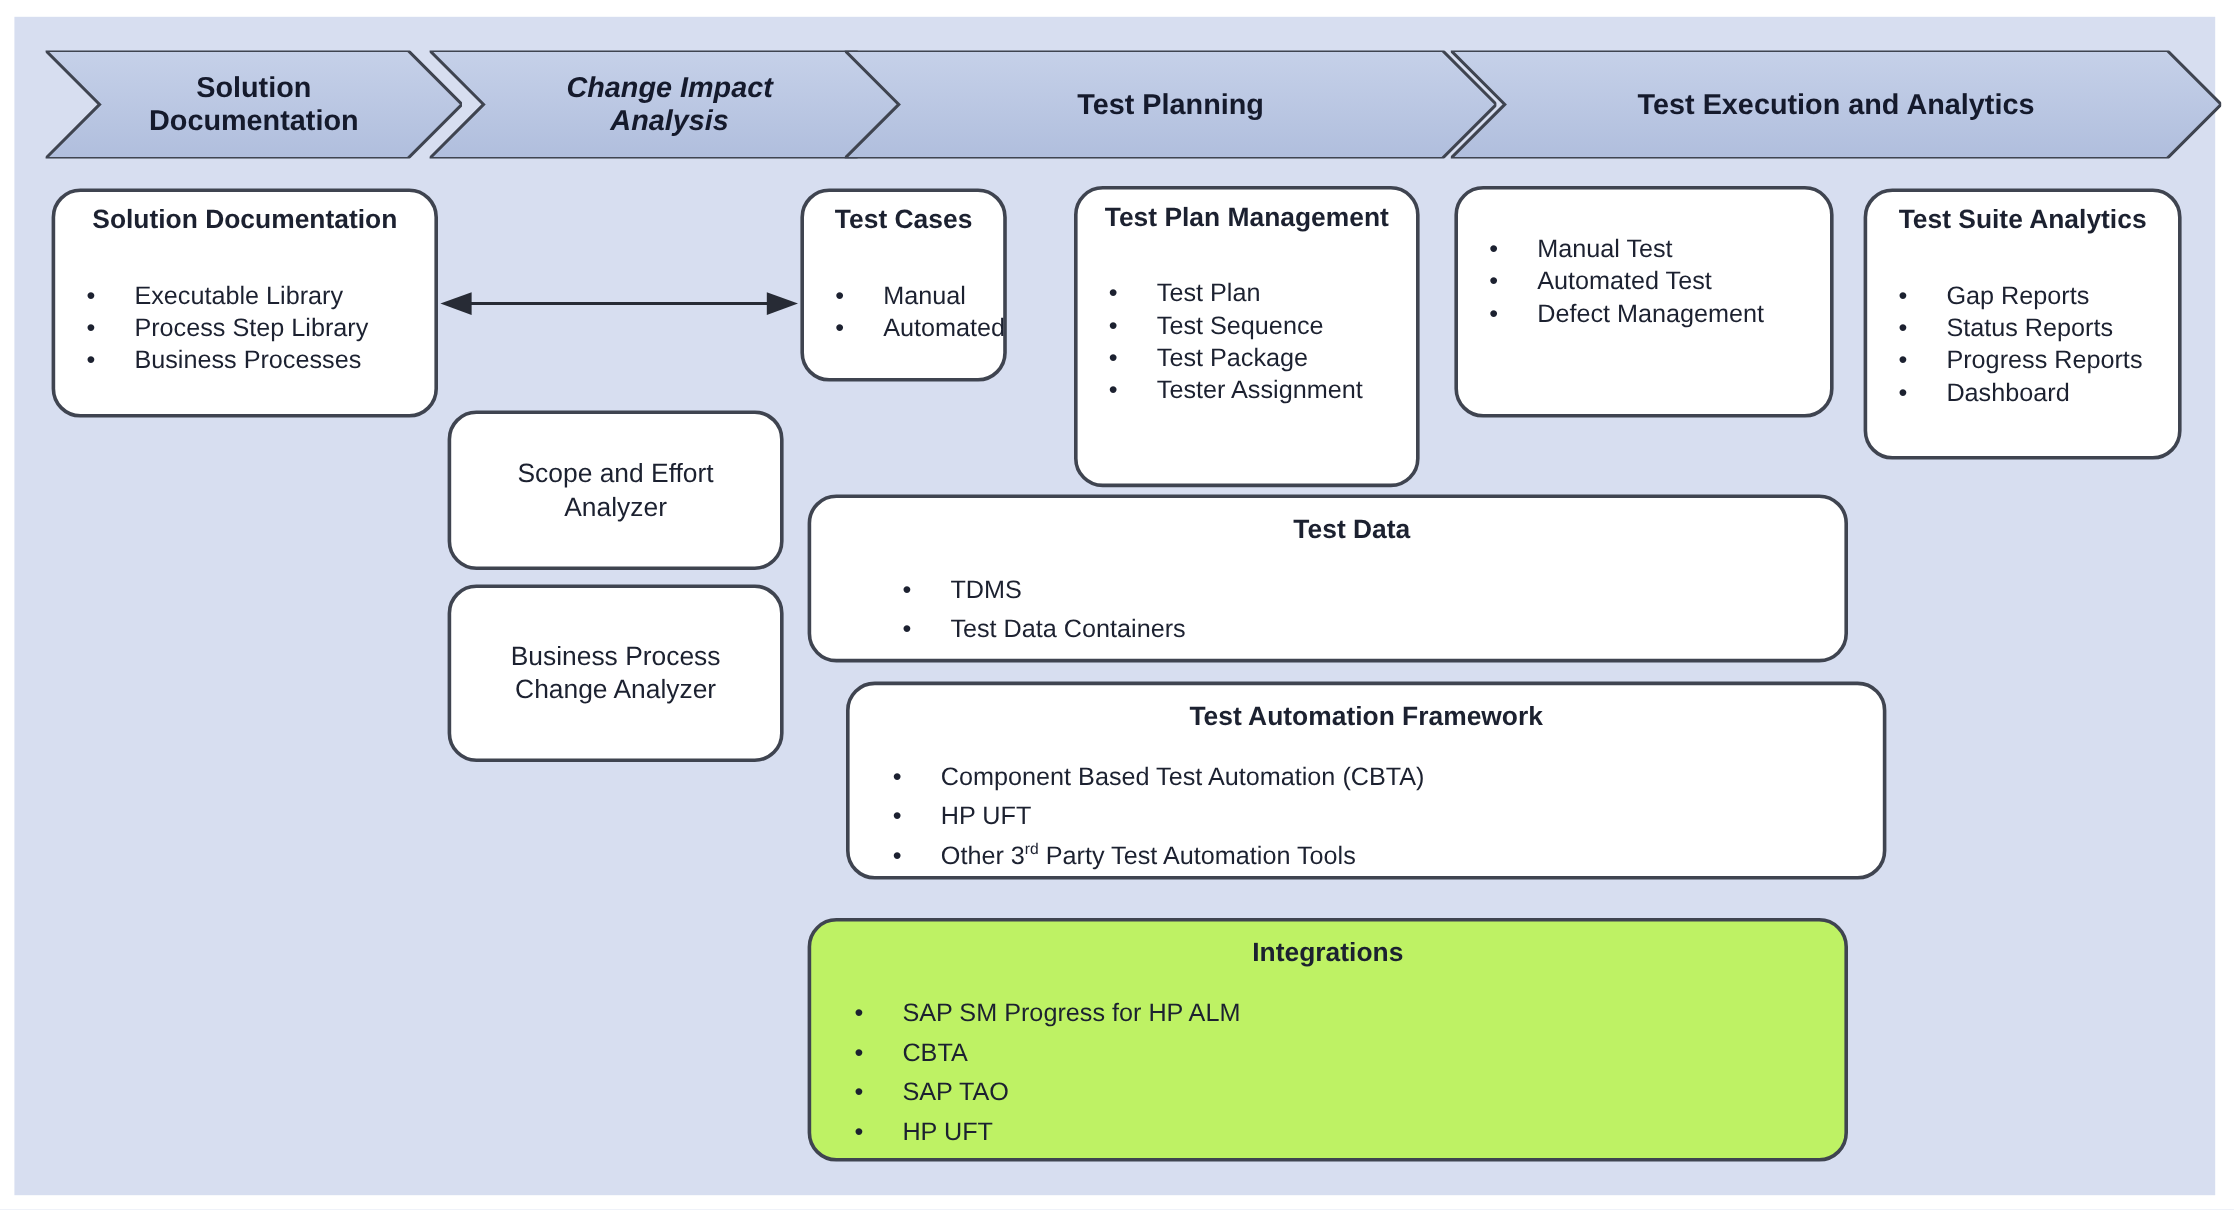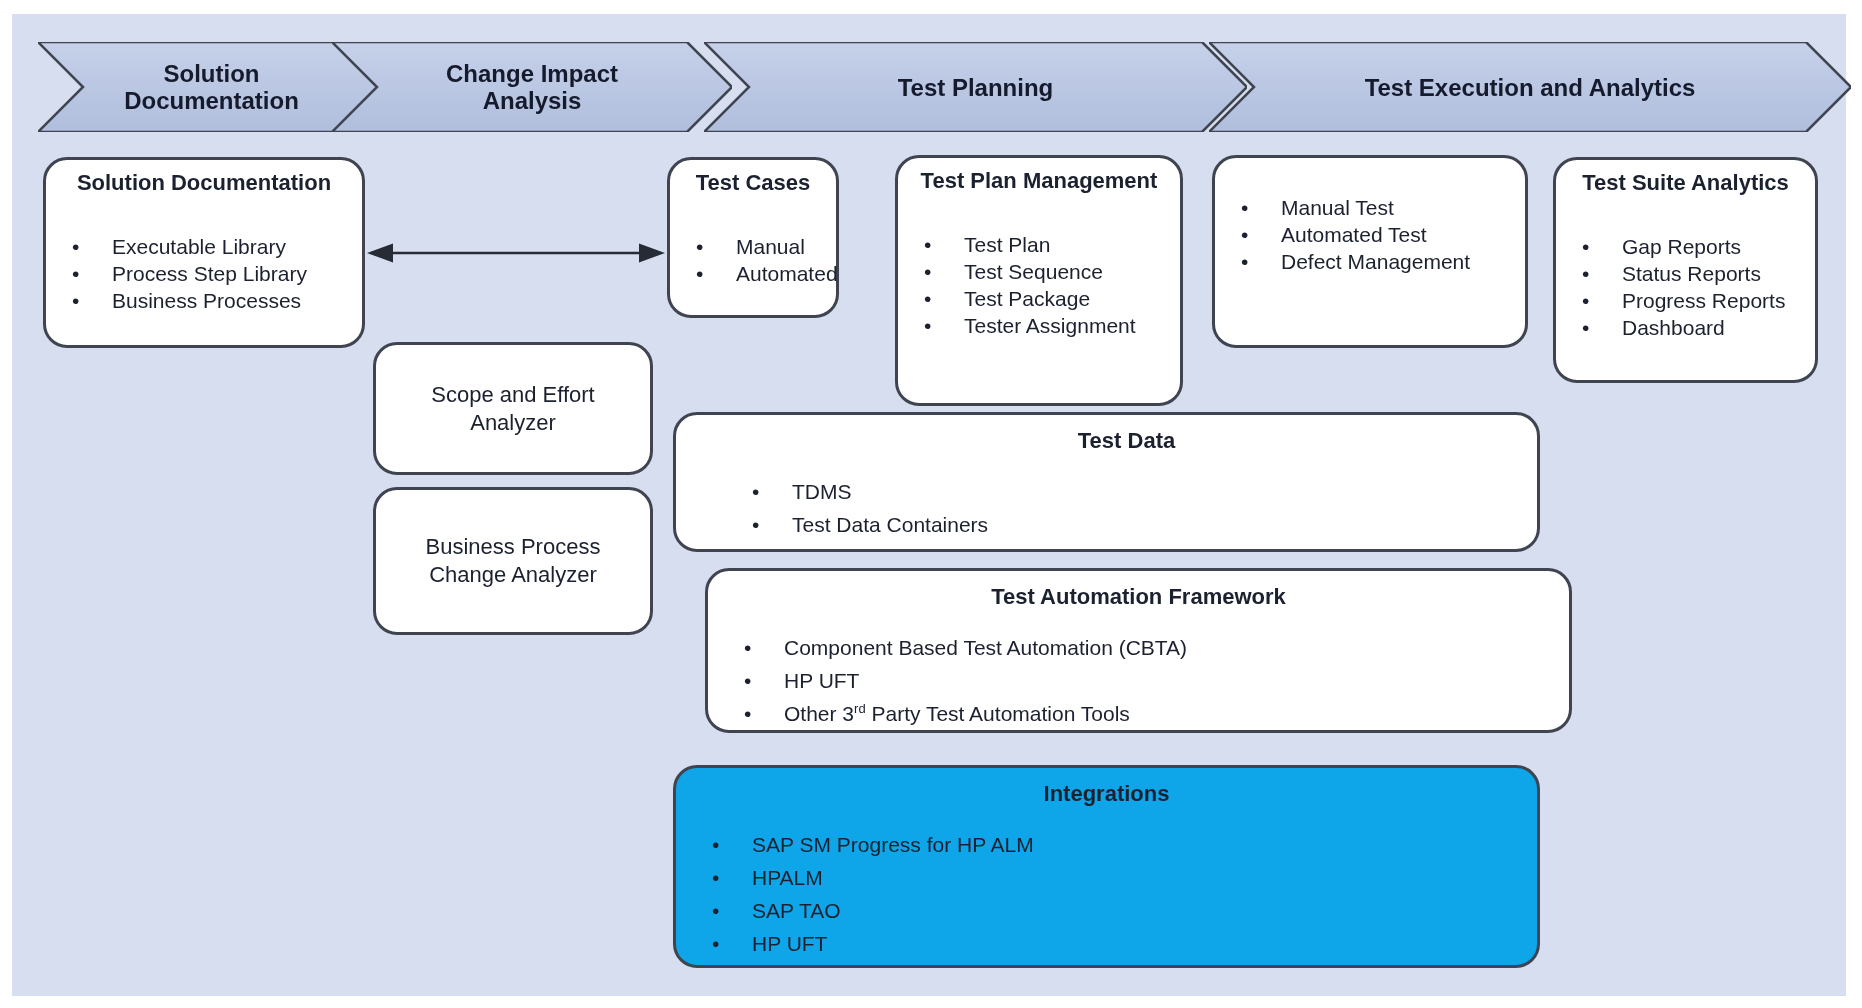--- a/index.html
+++ b/index.html
@@ -44,21 +44,21 @@
   .bullet-item{display:flex;font-size:21px;line-height:27px;color:#1c2130;}
   .box.wide .bullet-item{line-height:33px;}
   .dot{width:40px;padding-left:12px;box-sizing:content-box;flex:0 0 auto;}
   .bullet-text{flex:1 1 auto;}
   .bullet-text sup{font-size:0.62em;line-height:0;}
   .box.center-text{
     display:flex;align-items:center;justify-content:center;text-align:center;
     font-weight:normal;font-size:22px;line-height:28px;
   }
   .box.center-text .center-label{max-width:205px;}
-  .box.tint{background:#0ea5e9;}
+  .box.tint{background:#bef264;}
   
   .b-soldoc{left:43px;top:157px;width:322px;height:191px;}
   .b-testcases{left:667px;top:157px;width:172px;height:161px;}
   .b-tpm{left:895px;top:155px;width:288px;height:251px;}
   .b-te{left:1212px;top:155px;width:316px;height:193px;}
   .b-tsa{left:1553px;top:157px;width:265px;height:226px;}
   .b-scope{left:373px;top:342px;width:280px;height:133px;}
   .b-bpca{left:373px;top:487px;width:280px;height:148px;}
   .b-testdata{left:673px;top:412px;width:867px;height:140px;padding-left:40px;}
   .b-taf{left:673px;top:568px;width:867px;height:165px;margin-left:32px;}
@@ -81,21 +81,21 @@
 <div class="canvas">
 
   <div class="chev chev1" style="left:26px;top:28px;width:347px;">
     <svg width="347" height="90" viewBox="0 0 347 90">
       <polygon points="0,0 302,0 347,45 302,90 0,90 45,45" fill="url(#chevgrad)" stroke="#3f4450" stroke-width="2.5"></polygon>
     </svg>
     <div class="chev-label">
         <span>Solution Documentation</span>
       </div>
   </div>
-  <div class="chev chev2" style="left:320px;top:28px;width:400px;">
+  <div class="chev chev2" style="left:346px;top:28px;width:400px;font-style:italic;">
     <svg width="400" height="90" viewBox="0 0 400 90">
       <polygon points="0,0 355,0 400,45 355,90 0,90 45,45" fill="url(#chevgrad)" stroke="#3f4450" stroke-width="2.5"></polygon>
     </svg>
     <div class="chev-label">
         <span>Change Impact Analysis</span>
       </div>
   </div>
   <div class="chev chev3" style="left:692px;top:28px;width:543px;">
     <svg width="543" height="90" viewBox="0 0 543 90">
       <polygon points="0,0 498,0 543,45 498,90 0,90 45,45" fill="url(#chevgrad)" stroke="#3f4450" stroke-width="2.5"></polygon>
@@ -249,21 +249,21 @@
 
 <div class="box wide tint b-integrations">
   <div class="box-title">Integrations</div>
   <div class="bullet-list">
       <div class="bullet-item">
         <span class="dot">•</span>
         <span class="bullet-text">SAP SM Progress for HP ALM</span>
       </div>
       <div class="bullet-item">
         <span class="dot">•</span>
-        <span class="bullet-text">HPALM</span>
+        <span class="bullet-text">CBTA</span>
       </div>
       <div class="bullet-item">
         <span class="dot">•</span>
         <span class="bullet-text">SAP TAO</span>
       </div>
       <div class="bullet-item">
         <span class="dot">•</span>
         <span class="bullet-text">HP UFT</span>
       </div>
     </div>

